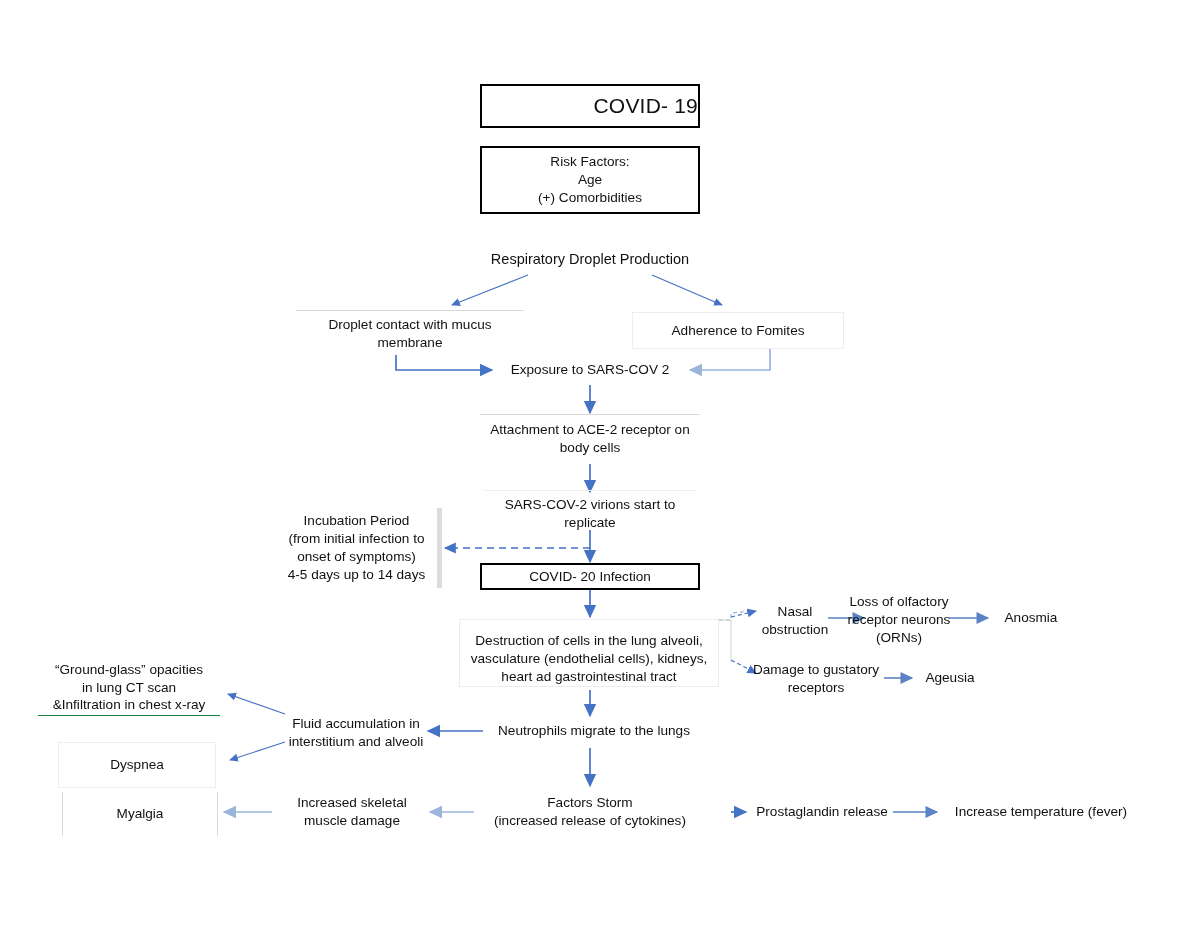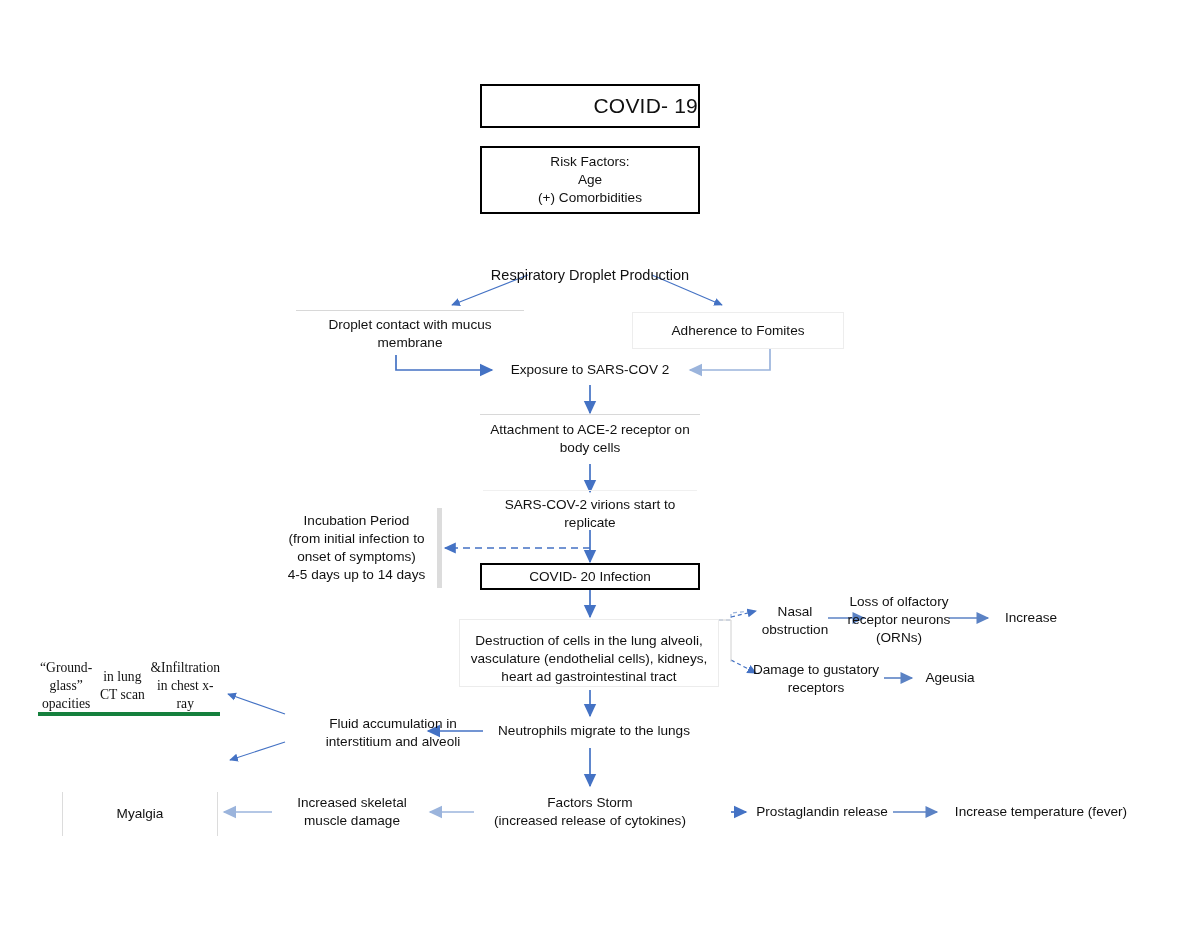--- a/index.html
+++ b/index.html
@@ -100,21 +100,21 @@
   <div class="node box-strong t-title" style="left:480px;top:84px;width:220px;height:44px;">
     <span>COVID- 19</span>
   </div>
 
   <div class="node box-strong t-13" style="left:480px;top:146px;width:220px;height:68px;flex-direction:column;justify-content:center;text-align:center;">
     <span>Risk Factors:</span>
     <span>Age</span>
     <span>(+) Comorbidities</span>
   </div>
 
-  <div class="node plain t-14" style="left:455px;top:264px;width:270px;height:24px;">
+  <div class="node plain t-14" style="left:455px;top:248px;width:270px;height:24px;">
     <span>Respiratory Droplet Production</span>
   </div>
 
   <div class="node box-top t-13" style="left:296px;top:310px;width:228px;height:46px;">
     <span>Droplet contact with mucus membrane</span>
   </div>
 
   <div class="node box-faint t-13" style="left:632px;top:312px;width:212px;height:37px;border-color:#ededed;">
     <span>Adherence to Fomites</span>
   </div>
@@ -150,45 +150,48 @@
 
   <div class="node plain t-13" style="left:757px;top:601px;width:76px;height:40px;">
     <span>Nasal obstruction</span>
   </div>
 
   <div class="node plain t-13" style="left:843px;top:590px;width:112px;height:60px;">
     <span>Loss of olfactory receptor neurons (ORNs)</span>
   </div>
 
   <div class="node plain t-13" style="left:992px;top:606px;width:78px;height:24px;">
-    <span>Increase</span>
+    <span>Anosmia</span>
   </div>
 
   <div class="node plain t-13" style="left:742px;top:659px;width:148px;height:40px;">
     <span>Damage to gustatory receptors</span>
   </div>
 
   <div class="node plain t-13" style="left:915px;top:666px;width:70px;height:24px;">
     <span>Ageusia</span>
   </div>
 
   <div class="node plain t-13" style="left:489px;top:719px;width:210px;height:24px;">
     <span>Neutrophils migrate to the lungs</span>
   </div>
 
-  <div class="node plain t-13" style="left:283px;top:712px;width:146px;height:42px;margin-left:37px;">
+  <div class="node plain t-13" style="left:283px;top:712px;width:146px;height:42px;">
     <span>Fluid accumulation in interstitium and alveoli</span>
   </div>
 
-  <div class="node box-top t-13" style="left:38px;top:660px;width:182px;height:56px;flex-direction:row;justify-content:center;border-top:none;border-bottom:4px solid #15803d;font-family:Liberation Serif, serif;">
+  <div class="node box-top t-13" style="left:38px;top:660px;width:182px;height:56px;flex-direction:column;justify-content:center;border-top:none;border-bottom:1px solid #15803d;">
     <span>“Ground-glass” opacities</span>
     <span>in lung CT scan</span>
     <span>&amp;Infiltration in chest x-ray</span>
   </div>
 
+  <div class="node box-faint t-13" style="left:58px;top:742px;width:158px;height:46px;border-color:#ededed;">
+    <span>Dyspnea</span>
+  </div>
 
   <div class="node plain t-13" style="left:478px;top:791px;width:224px;height:42px;flex-direction:column;justify-content:center;">
     <span>Factors Storm</span>
     <span>(increased release of cytokines)</span>
   </div>
 
   <div class="node plain t-13" style="left:280px;top:791px;width:144px;height:42px;">
     <span>Increased skeletal muscle damage</span>
   </div>
 

